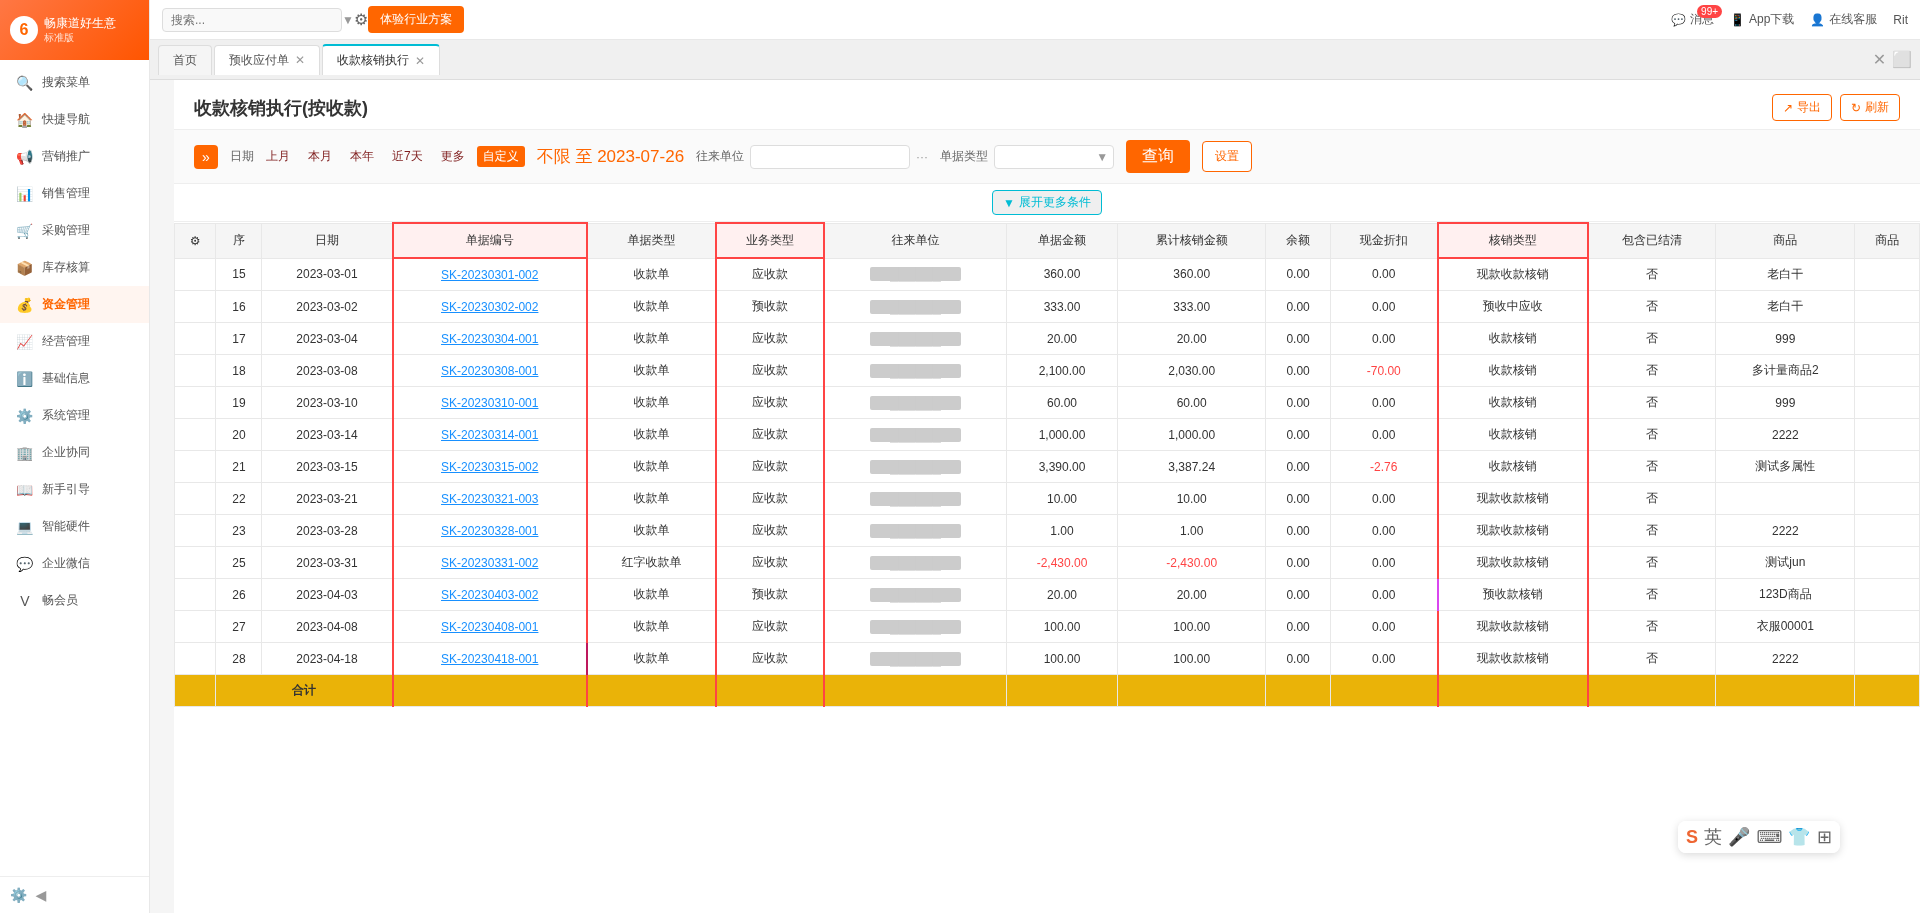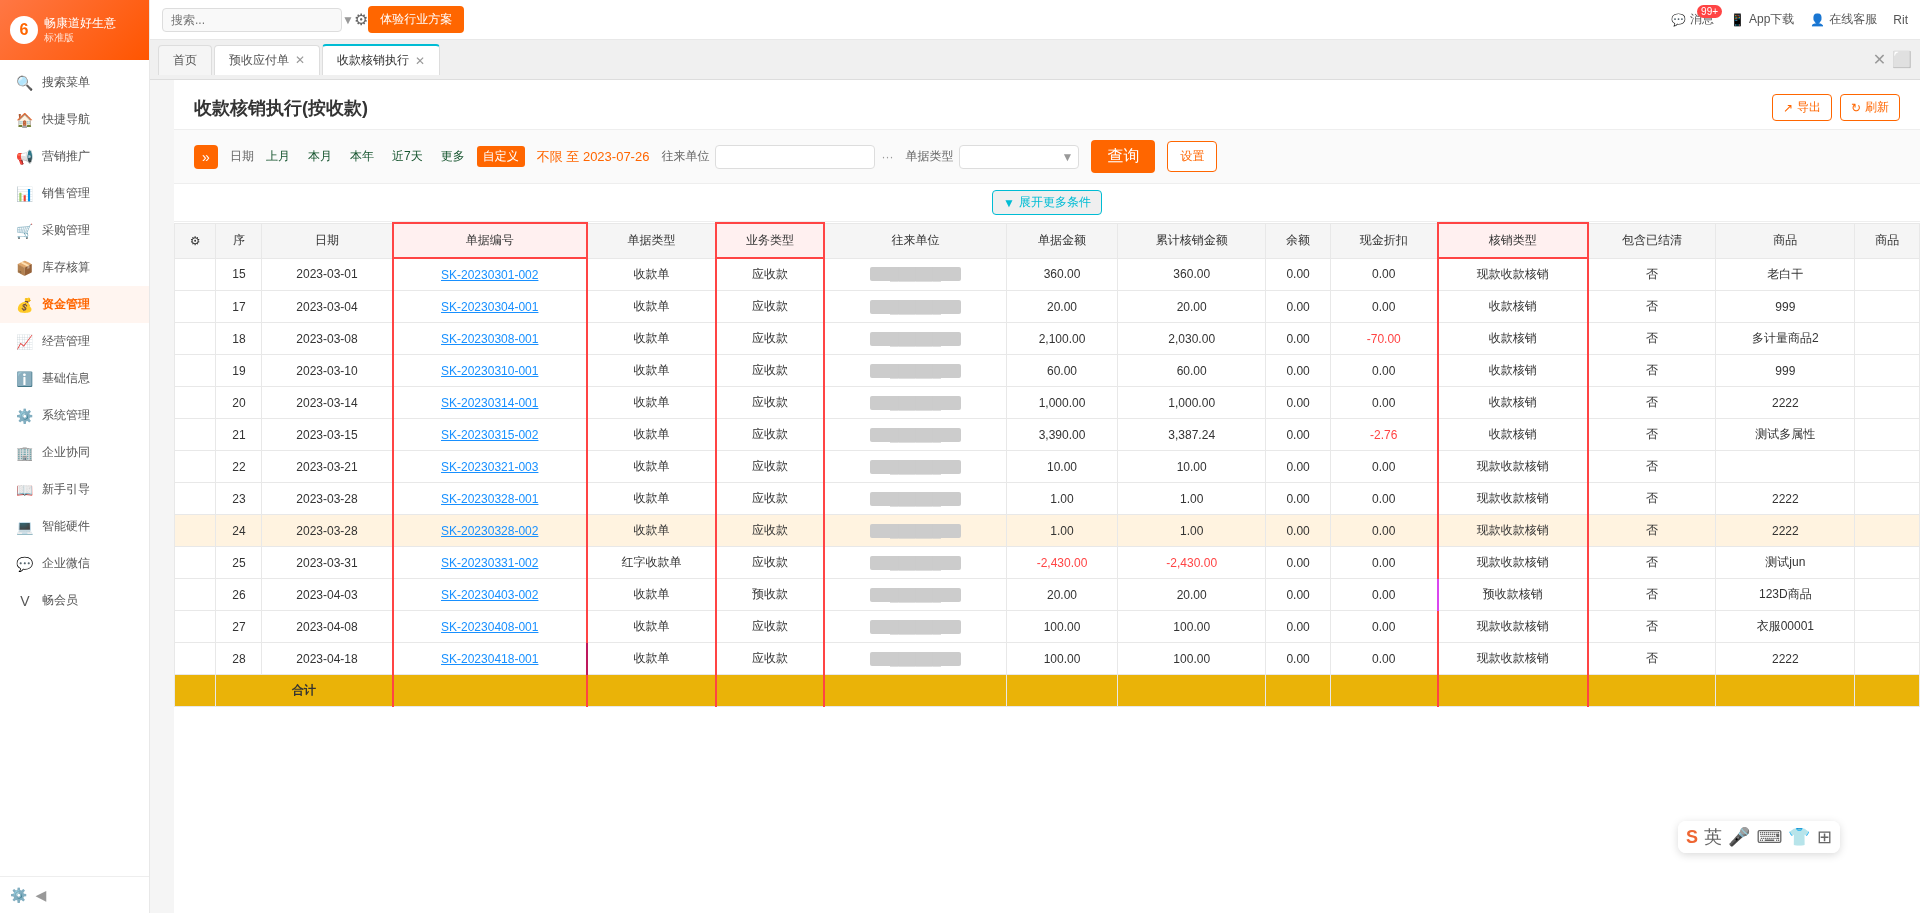--- a/index.html
+++ b/index.html
@@ -48,21 +48,21 @@
     .page-header { padding: 14px 20px 8px; border-bottom: 1px solid #eee; display: flex; align-items: center; justify-content: space-between; }
     .page-title { font-size: 18px; font-weight: bold; color: #333; }
     .page-header-actions { display: flex; gap: 8px; }
     .action-btn { display: flex; align-items: center; gap: 4px; color: #ff6600; border: 1px solid #ff6600; background: #fff; border-radius: 4px; padding: 4px 10px; cursor: pointer; font-size: 12px; }
 
     
     .filter-bar { padding: 10px 20px; background: #fafafa; border-bottom: 1px solid #eee; display: flex; flex-wrap: wrap; align-items: center; gap: 12px; }
     .filter-arrow-btn { background: #ff6600; color: #fff; border: none; width: 24px; height: 24px; border-radius: 4px; cursor: pointer; font-size: 14px; display: flex; align-items: center; justify-content: center; }
     .filter-group { display: flex; align-items: center; gap: 6px; font-size: 12px; color: #333; }
     .filter-label { color: #666; }
-    .filter-date-btn { color: #14532d; cursor: pointer; padding: 2px 6px; border-radius: 3px; }
+    .filter-date-btn { color: #7f1d1d; cursor: pointer; padding: 2px 6px; border-radius: 3px; }
     .filter-date-btn.active { background: #ff6600; color: #fff; border-radius: 3px; }
     .filter-input { border: 1px solid #ddd; border-radius: 4px; padding: 4px 8px; font-size: 12px; width: 160px; color: #999; }
     .filter-dots { color: #999; }
     .filter-select { border: 1px solid #ddd; border-radius: 4px; padding: 4px 24px 4px 8px; font-size: 12px; appearance: none; min-width: 120px; color: #333; background: #fff; }
     .filter-select-wrap { position: relative; display: inline-block; }
     .filter-select-arrow { position: absolute; right: 6px; top: 50%; transform: translateY(-50%); color: #999; pointer-events: none; }
     .query-btn { background: #ff6600; color: #fff; border: none; border-radius: 4px; padding: 6px 16px; cursor: pointer; font-size: 16px; }
     .setting-btn { background: #fff; color: #ff6600; border: 1px solid #ff6600; border-radius: 4px; padding: 6px 12px; cursor: pointer; font-size: 12px; }
     .expand-btn { color: #00bcd4; cursor: pointer; font-size: 12px; display: flex; align-items: center; gap: 4px; border: 1px solid #00bcd4; border-radius: 4px; padding: 3px 10px; }
 
@@ -232,21 +232,21 @@
       <button class="filter-arrow-btn">»</button>
       <div class="filter-group">
         <span class="filter-label">日期</span>
         <span class="filter-date-btn">上月</span>
         <span class="filter-date-btn">本月</span>
         <span class="filter-date-btn">本年</span>
         <span class="filter-date-btn">近7天</span>
         <span class="filter-date-btn">更多</span>
         <span class="filter-date-btn active">自定义</span>
       </div>
-      <div style="font-size:13px;color:#ff6600;">不限 至 2023-07-26</div>
+      <div style="font-size:17px;color:#ff6600;">不限 至 2023-07-26</div>
       <div class="filter-group">
         <span class="filter-label">往来单位</span>
         <input type="text" class="filter-input" style="">
         <span class="filter-dots">···</span>
       </div>
       <div class="filter-group">
         <span class="filter-label">单据类型</span>
         <div class="filter-select-wrap">
           <select class="filter-select"></select>
           <span class="filter-select-arrow">▼</span>
@@ -297,20 +297,37 @@
     <td>360.00</td>
     <td>0.00</td>
     <td>0.00</td>
     <td style="border-left:2px solid #ff4444;border-right:2px solid #ff4444;">现款收款核销</td>
     <td>否</td>
     <td>老白干</td>
     <td></td>
   </tr>
             <tr>
     <td></td>
+    <td>16</td>
+    <td>2023-03-02</td>
+    <td style="border-left:2px solid #ff4444;border-right:2px solid #ff4444;"><span class="link-text">SK-20230302-002</span></td>
+    <td>收款单</td>
+    <td style="border-left:2px solid #ff4444;border-right:2px solid #ff4444;">预收款</td>
+    <td><span style="background:#ccc;color:#ccc;border-radius:2px;padding:0 20px;">██████</span></td>
+    <td>333.00</td>
+    <td>333.00</td>
+    <td>0.00</td>
+    <td>0.00</td>
+    <td style="border-left:2px solid #ff4444;border-right:2px solid #ff4444;">预收中应收</td>
+    <td>否</td>
+    <td>老白干</td>
+    <td></td>
+  </tr>
+            <tr>
+    <td></td>
     <td>17</td>
     <td>2023-03-04</td>
     <td style="border-left:2px solid #ff4444;border-right:2px solid #ff4444;"><span class="link-text">SK-20230304-001</span></td>
     <td>收款单</td>
     <td style="border-left:2px solid #ff4444;border-right:2px solid #ff4444;">应收款</td>
     <td><span style="background:#ccc;color:#ccc;border-radius:2px;padding:0 20px;">██████</span></td>
     <td>20.00</td>
     <td>20.00</td>
     <td>0.00</td>
     <td>0.00</td>
@@ -402,37 +419,20 @@
     <td style="border-left:2px solid #ff4444;border-right:2px solid #ff4444;">现款收款核销</td>
     <td>否</td>
     <td></td>
     <td></td>
   </tr>
             <tr>
     <td></td>
     <td>23</td>
     <td>2023-03-28</td>
     <td style="border-left:2px solid #ff4444;border-right:2px solid #ff4444;"><span class="link-text">SK-20230328-001</span></td>
-    <td>收款单</td>
-    <td style="border-left:2px solid #ff4444;border-right:2px solid #ff4444;">应收款</td>
-    <td><span style="background:#ccc;color:#ccc;border-radius:2px;padding:0 20px;">██████</span></td>
-    <td>1.00</td>
-    <td>1.00</td>
-    <td>0.00</td>
-    <td>0.00</td>
-    <td style="border-left:2px solid #ff4444;border-right:2px solid #ff4444;">现款收款核销</td>
-    <td>否</td>
-    <td>2222</td>
-    <td></td>
-  </tr>
-            <tr class="highlighted">
-    <td></td>
-    <td>24</td>
-    <td>2023-03-28</td>
-    <td style="border-left:2px solid #ff4444;border-right:2px solid #ff4444;"><span class="link-text">SK-20230328-002</span></td>
     <td>收款单</td>
     <td style="border-left:2px solid #ff4444;border-right:2px solid #ff4444;">应收款</td>
     <td><span style="background:#ccc;color:#ccc;border-radius:2px;padding:0 20px;">██████</span></td>
     <td>1.00</td>
     <td>1.00</td>
     <td>0.00</td>
     <td>0.00</td>
     <td style="border-left:2px solid #ff4444;border-right:2px solid #ff4444;">现款收款核销</td>
     <td>否</td>
     <td>2222</td>

